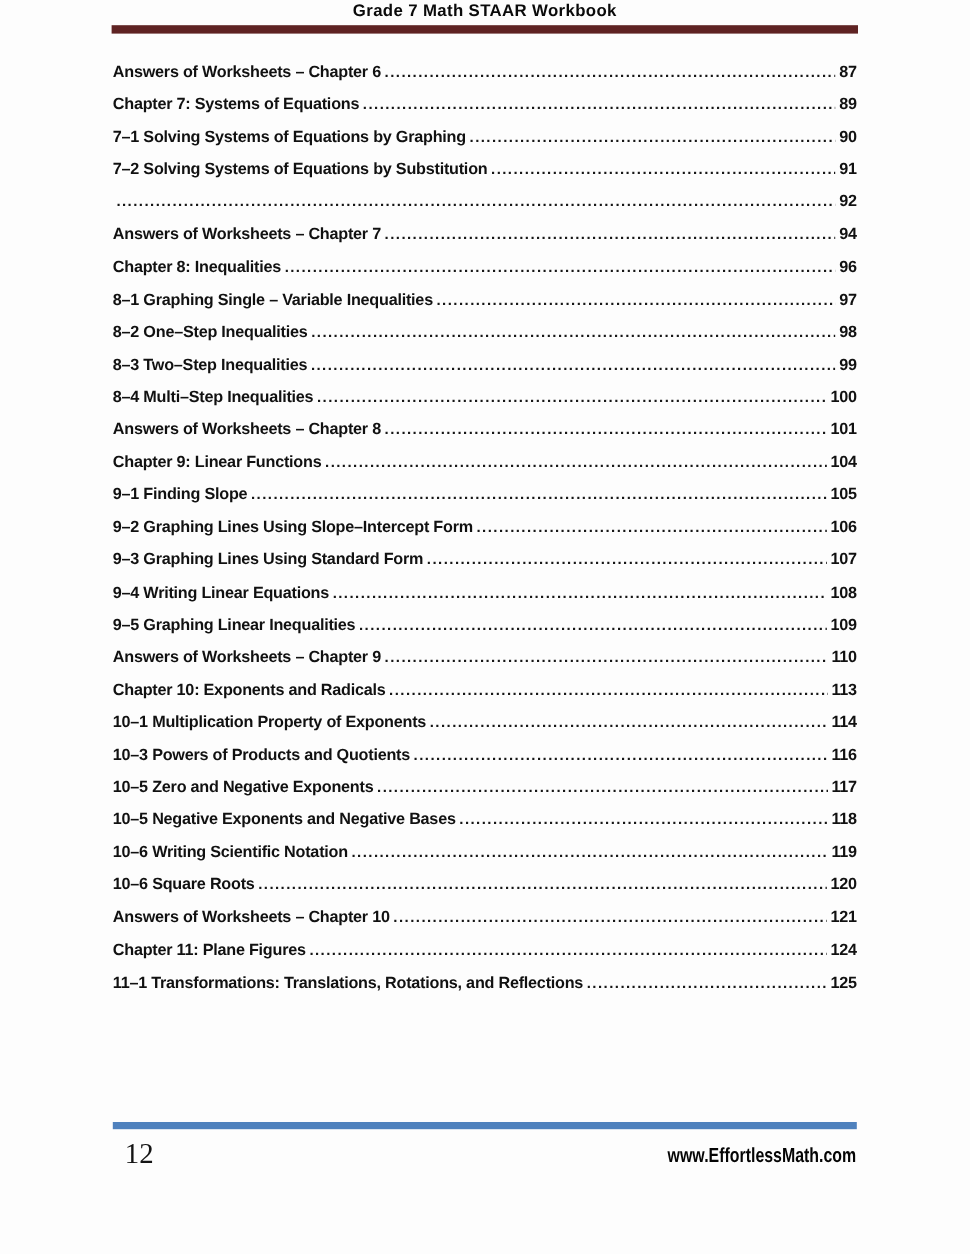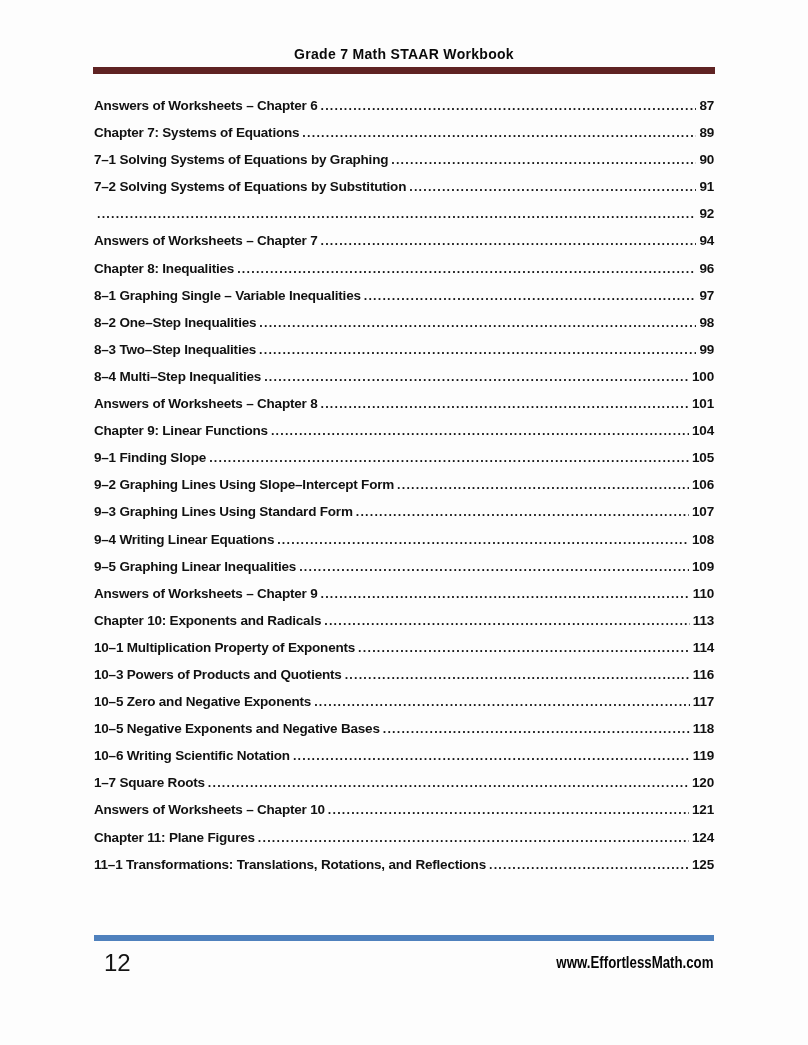--- a/index.html
+++ b/index.html
@@ -12,21 +12,20 @@
     overflow: hidden;
   }
   .page {
     width: 808px;
     height: 1045px;
     position: relative;
     box-sizing: border-box;
   }
   
   .header {
-    padding-top: 46px;
   }
   .header-title {
     text-align: center;
     font-size: 14px;
     font-weight: bold;
     letter-spacing: 0.3px;
     line-height: 16px;
     color: #0a0a0a;
   }
   .header-rule {
@@ -88,21 +87,21 @@
     background: #4f81bd;
   }
   .footer-row {
     margin: 8px auto 0 auto;
     width: 620px;
     display: flex;
     justify-content: space-between;
     align-items: center;
   }
   .footer-page-number {
-    font-family: Liberation Sans, sans-serif;
+    font-family: Liberation Serif, serif;
     font-size: 24px;
     font-weight: 400;
     color: #141414;
     padding-left: 10px;
     text-align: center;
   }
   .footer-site {
     font-size: 17px;
     font-weight: bold;
     color: #050505;
@@ -242,21 +241,21 @@
       <span class="toc-title">10–5 Negative Exponents and Negative Bases</span>
       <span class="toc-leader"></span>
       <span class="toc-page">118</span>
     </div>
       <div class="toc-row">
       <span class="toc-title">10–6 Writing Scientific Notation</span>
       <span class="toc-leader"></span>
       <span class="toc-page">119</span>
     </div>
       <div class="toc-row">
-      <span class="toc-title">1–7 Square Roots</span>
+      <span class="toc-title">10–6 Square Roots</span>
       <span class="toc-leader"></span>
       <span class="toc-page">120</span>
     </div>
       <div class="toc-row">
       <span class="toc-title">Answers of Worksheets – Chapter 10</span>
       <span class="toc-leader"></span>
       <span class="toc-page">121</span>
     </div>
       <div class="toc-row">
       <span class="toc-title">Chapter 11: Plane Figures</span>

